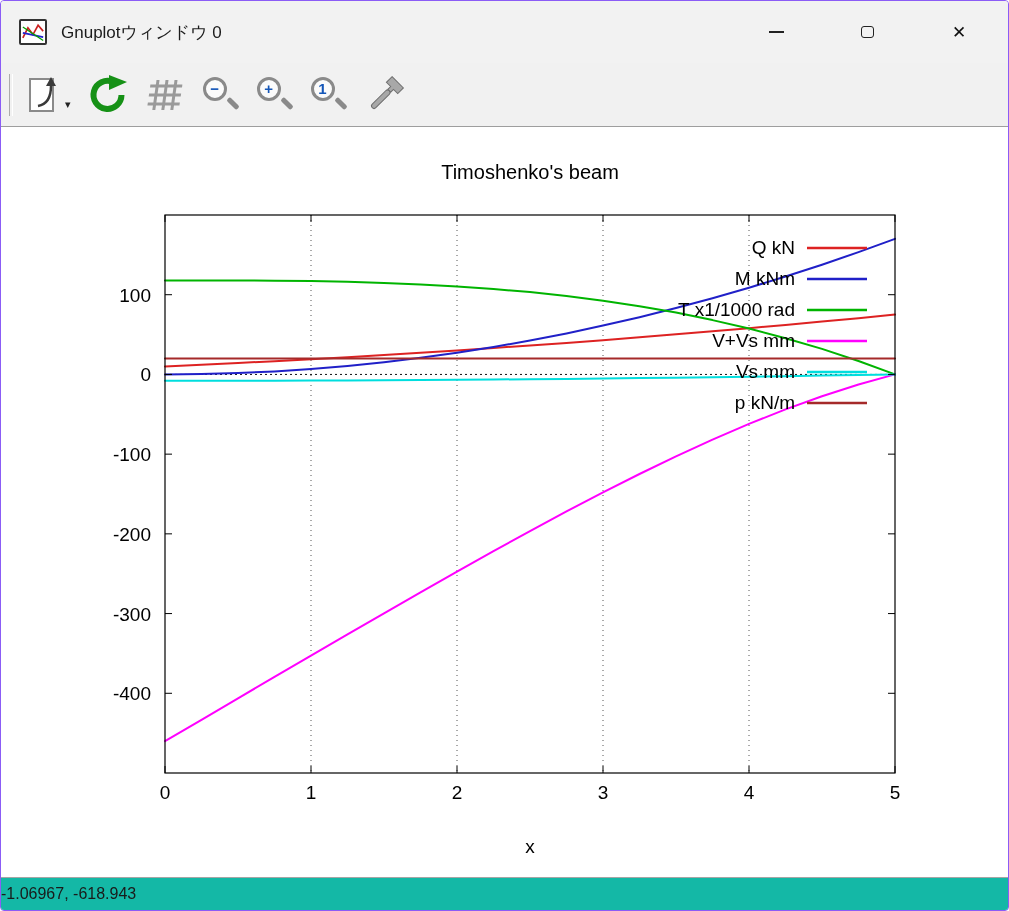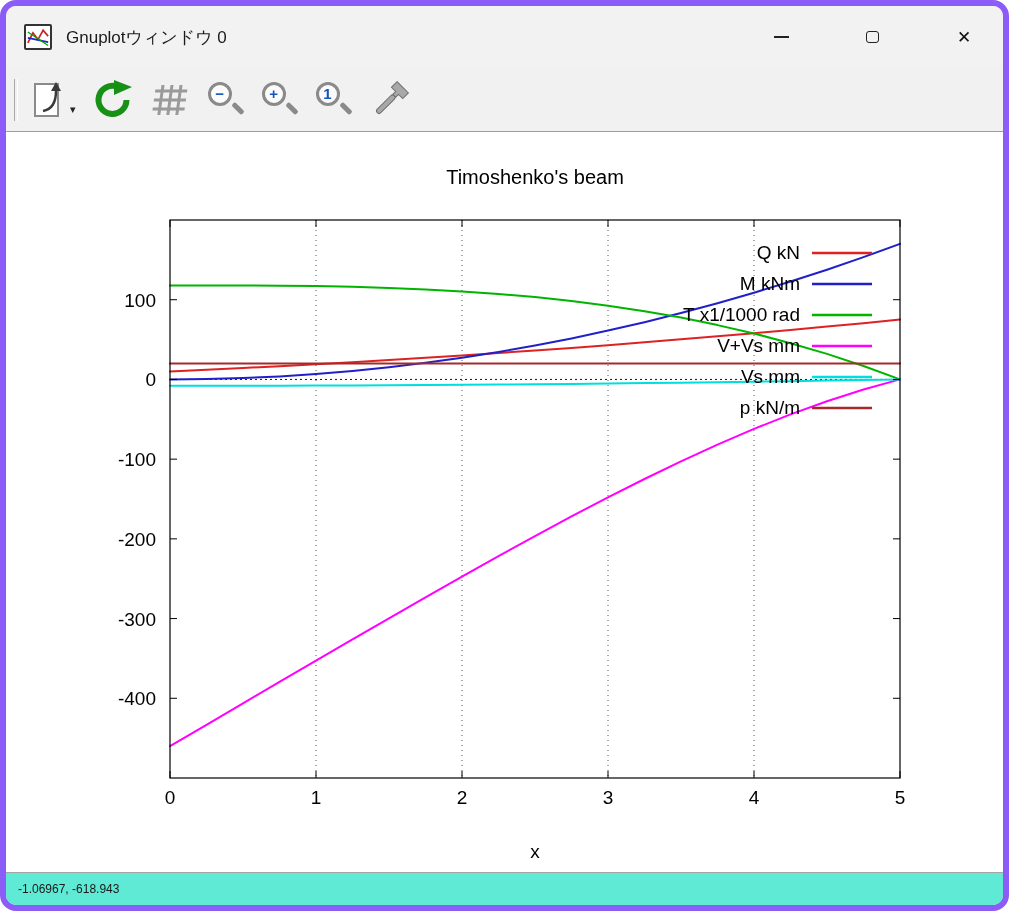--- a/index.html
+++ b/index.html
@@ -1,19 +1,19 @@
 <!DOCTYPE html>
 <html><head>
 <meta charset="utf-8">
 <style>
   * { margin:0; padding:0; box-sizing:border-box; }
   body { background:#ffffff; font-family:"Liberation Sans", sans-serif; }
   .window {
     width:1009px; height:911px;
-    border:6px solid #8b5cf6; border-radius:16px;
+    border:1px solid #8b5cf6; border-radius:4px;
     background:#f2f2f2; overflow:hidden;
     display:flex; flex-direction:column;
     position:relative;
   }
   
   .titlebar { height:62px; flex:0 0 62px; display:flex; align-items:center; position:relative; background:#f2f2f2; }
   .app-icon { margin-left:18px; width:28px; height:26px; border:2px solid #333; background:#fff; border-radius:2px; }
   .title-text { margin-left:14px; font-size:17px; color:#1b1b1b; }
   .win-btn { position:absolute; top:9px; width:44px; height:44px; display:flex; align-items:center; justify-content:center; cursor:default; border-radius:6px; }
   .btn-min { left:753px; }
@@ -30,22 +30,22 @@
   .mag { position:relative; width:40px; height:42px; }
   .lens { position:absolute; left:2px; top:3px; width:24px; height:24px; border:3px solid #8a8a8a; border-radius:50%; background:#fbfbfb;
           display:flex; align-items:center; justify-content:center; color:#1456b8; font-weight:bold; font-size:15px; }
   .handle { position:absolute; left:25px; top:27px; width:14px; height:5px; background:#8a8a8a; border-radius:2px; transform:rotate(45deg); }
   
   .canvas { flex:1 1 auto; background:#ffffff; position:relative; }
   .canvas svg { position:absolute; left:0; top:0; }
   .tick { font-family:"Liberation Sans", sans-serif; font-size:19px; fill:#000; }
   .ctitle { font-family:"Liberation Sans", sans-serif; font-size:20px; fill:#000; }
   
-  .statusbar { height:33px; flex:0 0 33px; background:#5eead4; border-top:1px solid #a5a5a5;
-               display:flex; align-items:center; padding-left:12px; font-size:12px; color:#1a1a1a; }
+  .statusbar { height:33px; flex:0 0 33px; background:#14b8a6; border-top:1px solid #a5a5a5;
+               display:flex; align-items:center; font-size:16px; color:#1a1a1a; }
 </style>
 </head>
 <body>
 
 <div class="window">
 
   <div class="titlebar">
     <svg class="app-icon" viewBox="0 0 28 26">
       <rect x="0" y="0" width="28" height="26" fill="#ffffff"></rect>
       <polyline points="2,20 8,8 14,16 20,5 26,12" fill="none" stroke="#cc2222" stroke-width="2"></polyline>

